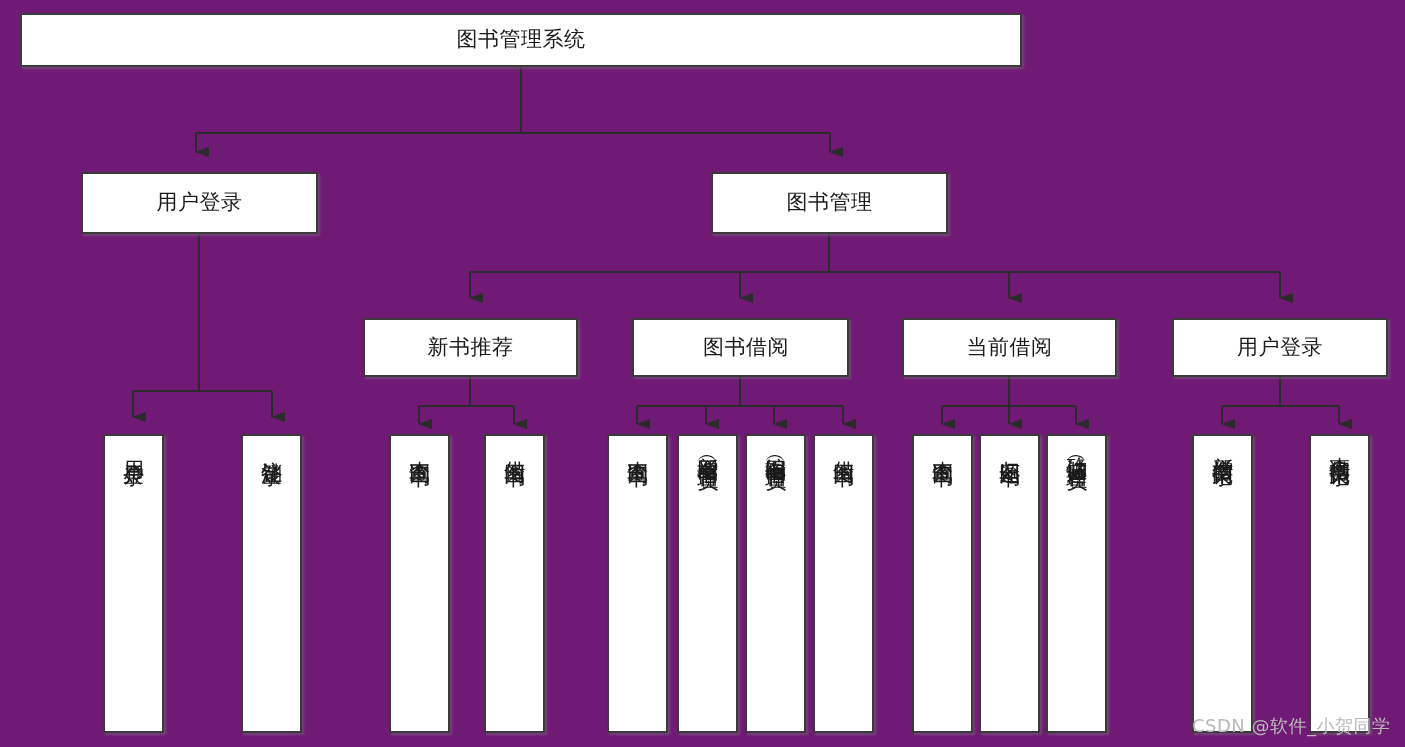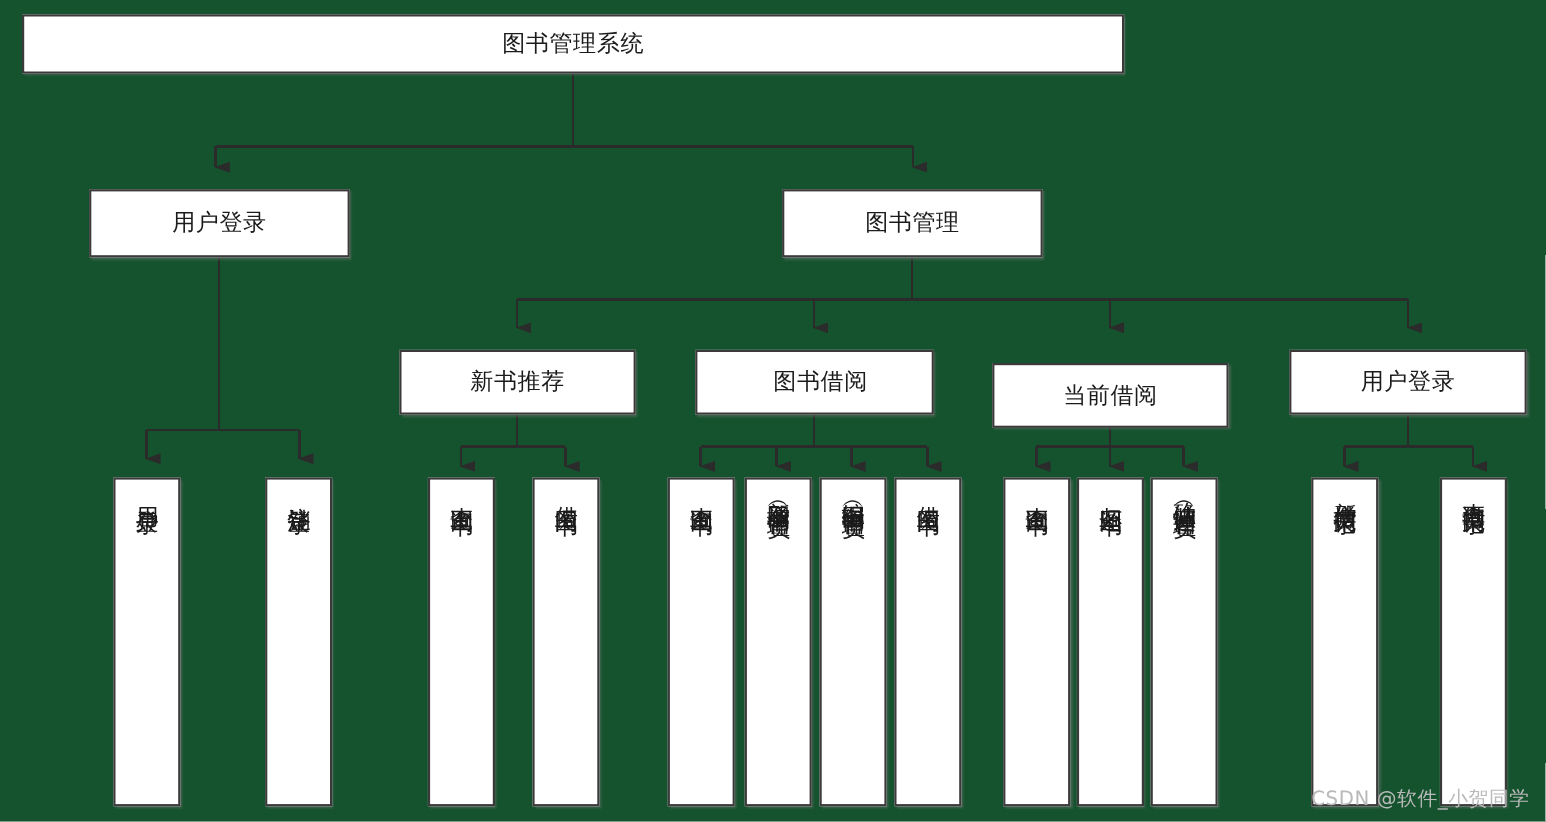--- a/index.html
+++ b/index.html
@@ -8,21 +8,21 @@
     padding: 0;
     background: #ffffff;
   }
   body {
     font-family: "DejaVu Sans", "Liberation Sans", sans-serif;
   }
   #canvas {
     position: relative;
     width: 1405px;
     height: 747px;
-    background: #14532d;
+    background: #701a75;
     overflow: hidden;
   }
   svg.edges {
     position: absolute;
     left: 0;
     top: 0;
     width: 1405px;
     height: 747px;
     pointer-events: none;
   }
@@ -142,21 +142,21 @@
   </div>
 
   <div class="node horiz" style="left:363px; top:318px; width:215px; height:59px;">
     <span class="label">新书推荐</span>
   </div>
 
   <div class="node horiz" style="left:632px; top:318px; width:217px; height:59px;padding-left:11px;">
     <span class="label">图书借阅</span>
   </div>
 
-  <div class="node horiz" style="left:902px; top:318px; width:215px; height:59px;margin-top:12px;">
+  <div class="node horiz" style="left:902px; top:318px; width:215px; height:59px;">
     <span class="label">当前借阅</span>
   </div>
 
   <div class="node horiz" style="left:1172px; top:318px; width:216px; height:59px;">
     <span class="label">用户登录</span>
   </div>
 
   <div class="node vert" style="left:103px; top:434px; width:61px; height:299px;">
     <span class="label">用户登录</span>
   </div>

